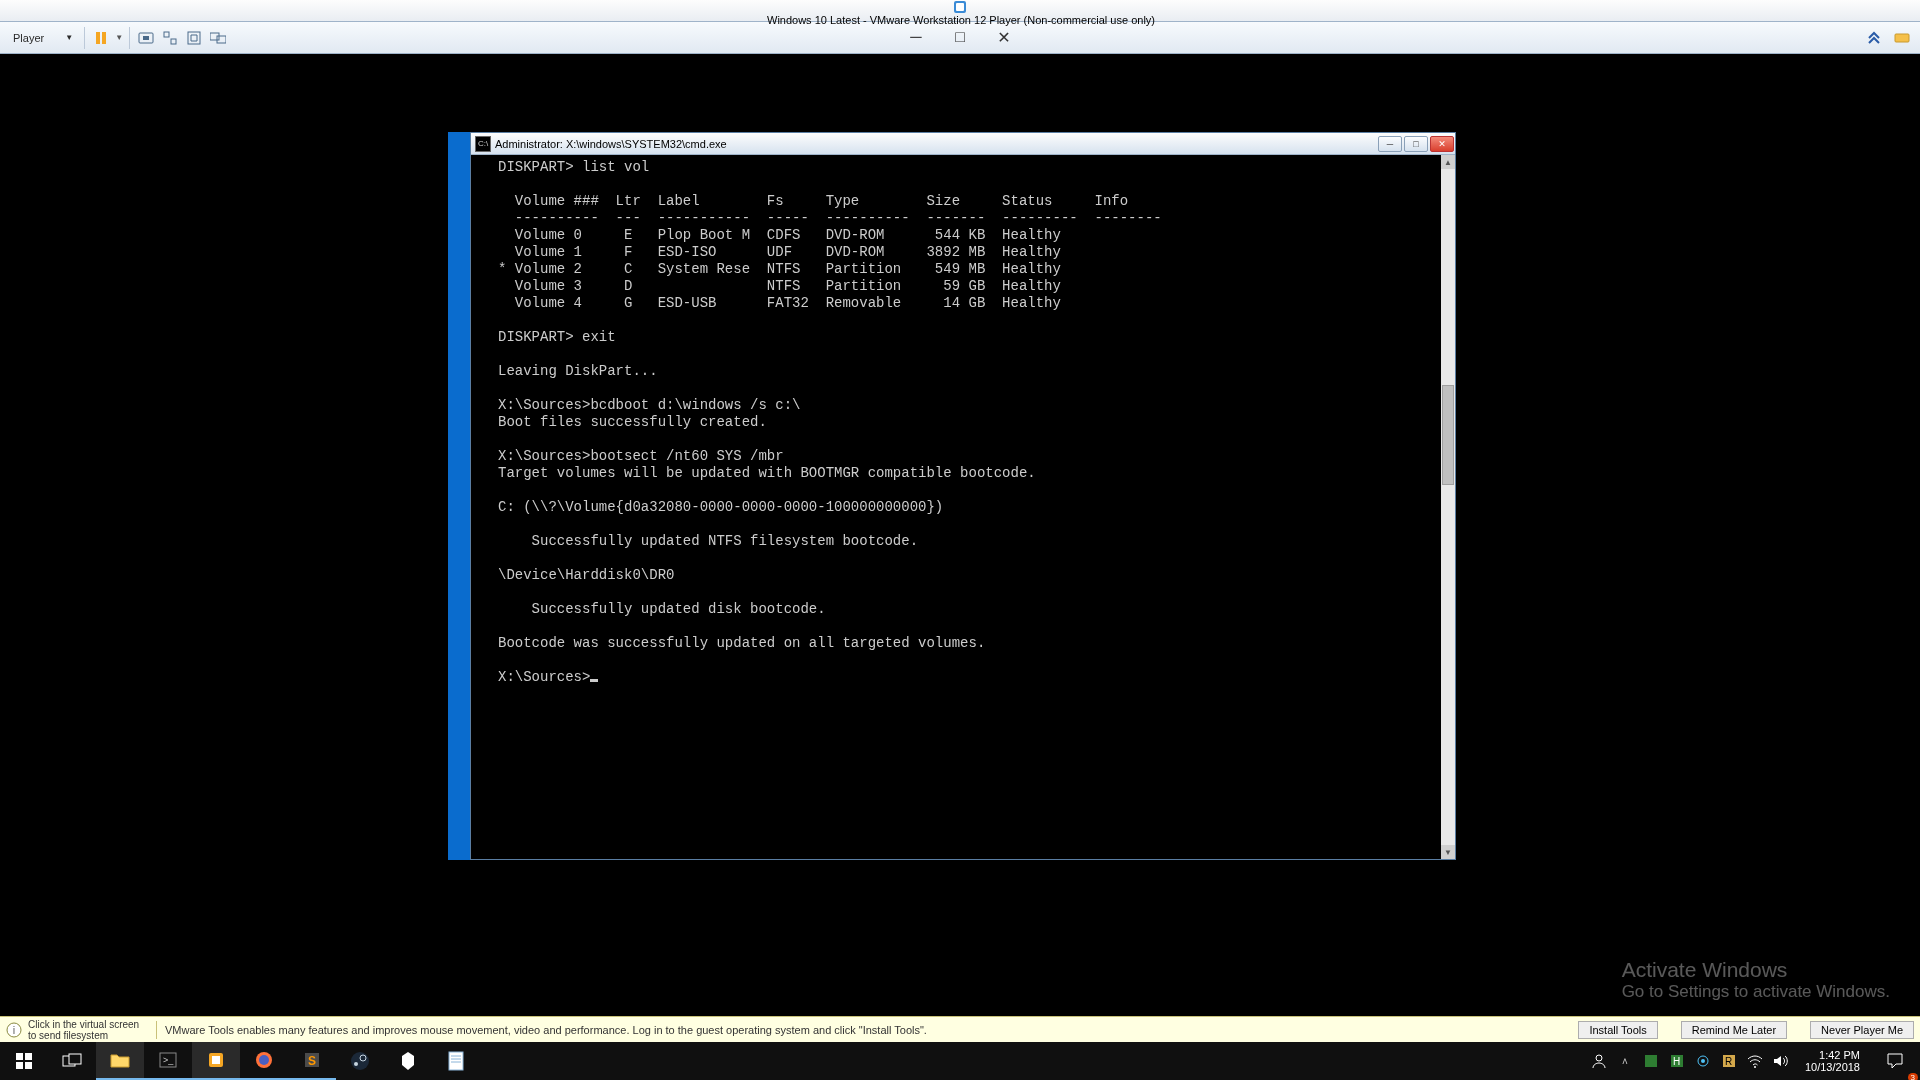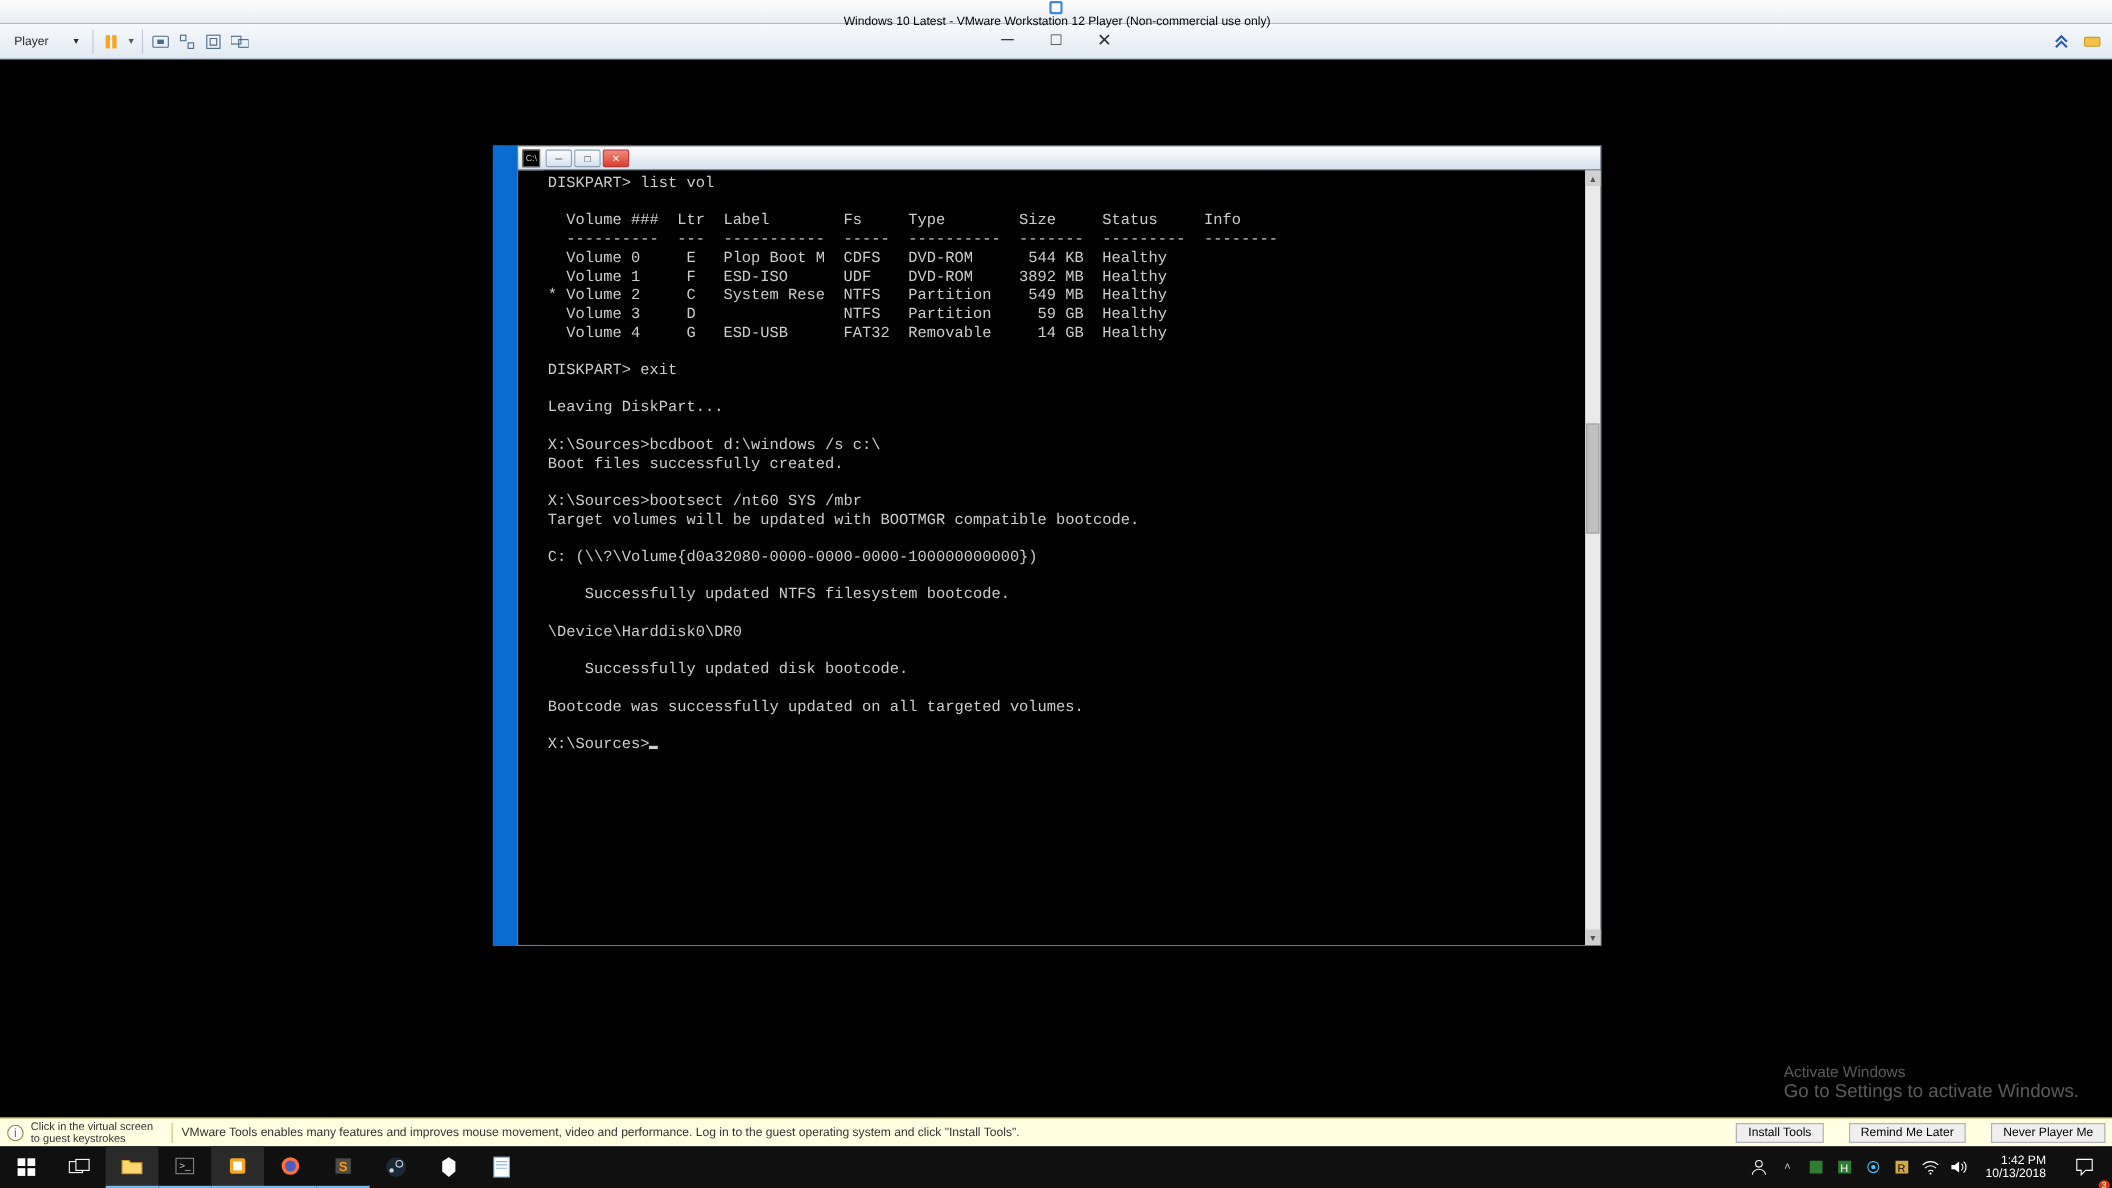--- a/index.html
+++ b/index.html
@@ -38,21 +38,21 @@
   .cmd-titlebar .ctrls div{width:24px;height:16px;margin:0 1px;border:1px solid #8aa0b8;background:linear-gradient(#fbfcfe,#d6e2ef);display:flex;align-items:center;justify-content:center;font-size:9px;color:#333;border-radius:2px;}
   .cmd-titlebar .ctrls .cclose{background:linear-gradient(#f48a7a,#d93f2e);color:#fff;border-color:#b33;}
   .cmd-body{position:absolute;top:22px;left:0;right:14px;bottom:0;background:#000;color:#ccc;font-family:Consolas,"Courier New",monospace;font-size:14px;line-height:17px;white-space:pre;padding:4px 4px;margin-left:23px;}
   .cmd-scroll{position:absolute;top:22px;right:0;width:14px;bottom:0;background:#e9e9e9;}
   .cmd-scroll .arrow{width:14px;height:14px;background:#d0d0d0;display:flex;align-items:center;justify-content:center;font-size:8px;color:#555;}
   .cmd-scroll .thumb{position:absolute;left:1px;right:1px;top:230px;height:100px;background:#c0c0c0;border:1px solid #a0a0a0;}
   .cursor{display:inline-block;width:8px;height:3px;background:#ccc;vertical-align:-1px;}
 
   
   .watermark{position:absolute;right:30px;bottom:40px;text-align:left;color:rgba(255,255,255,0.35);}
-  .watermark .l1{font-size:14px;}
+  .watermark .l1{font-size:21px;}
   .watermark .l2{font-size:17px;text-align:center;}
 
   
   .taskbar{position:absolute;left:0;right:0;bottom:0;height:38px;background:#101010;display:flex;align-items:stretch;}
   .task-item{width:48px;display:flex;align-items:center;justify-content:center;}
   .task-item.active{background:#2a2a2a;border-bottom:2px solid #76b9ed;}
   .task-item.running{border-bottom:2px solid #76b9ed;}
   .tray{margin-left:auto;display:flex;align-items:center;color:#fff;gap:10px;padding-right:6px;}
   .tray .clock{font-size:11px;line-height:12px;text-align:right;padding:0 6px;}
   .tray-icon{width:16px;height:16px;display:flex;align-items:center;justify-content:center;font-size:12px;}
@@ -136,20 +136,21 @@
   </div>
 </div>
 
 <div class="vm-viewport">
 
   <div class="blue-bg"></div>
 
   <div class="cmd-window">
     <div class="cmd-titlebar">
       <div class="cmd-icon">C:\</div>
+      <div class="cmd-title">Administrator: X:\windows\SYSTEM32\cmd.exe</div>
       <div class="ctrls">
         <div>─</div>
         <div>□</div>
         <div class="cclose">✕</div>
       </div>
     </div>
     <div class="cmd-body" id="cmd-body">DISKPART&gt; list vol
 
   Volume ###  Ltr  Label        Fs     Type        Size     Status     Info
   ----------  ---  -----------  -----  ----------  -------  ---------  --------
@@ -194,21 +195,21 @@
 
   <div class="hintbar">
     <div class="hicon">
       <svg width="16" height="16">
           <circle cx="8" cy="8" r="7" fill="#fff" stroke="#8a8a40"></circle>
           <text x="8" y="12" text-anchor="middle" font-size="11" fill="#666">i</text>
         </svg>
     </div>
     <div class="hint-left">
       <span>Click in the virtual screen</span><br>
-      <span>to guest keystrokes</span>
+      <span>to send filesystem</span>
     </div>
     <div class="hint-sep"></div>
     <div>VMware Tools enables many features and improves mouse movement, video and performance. Log in to the guest operating system and click "Install Tools".</div>
     <div class="hint-btns">
       <button>Install Tools</button>
       <button>Remind Me Later</button>
       <button>Never Player Me</button>
     </div>
   </div>
 </div>

